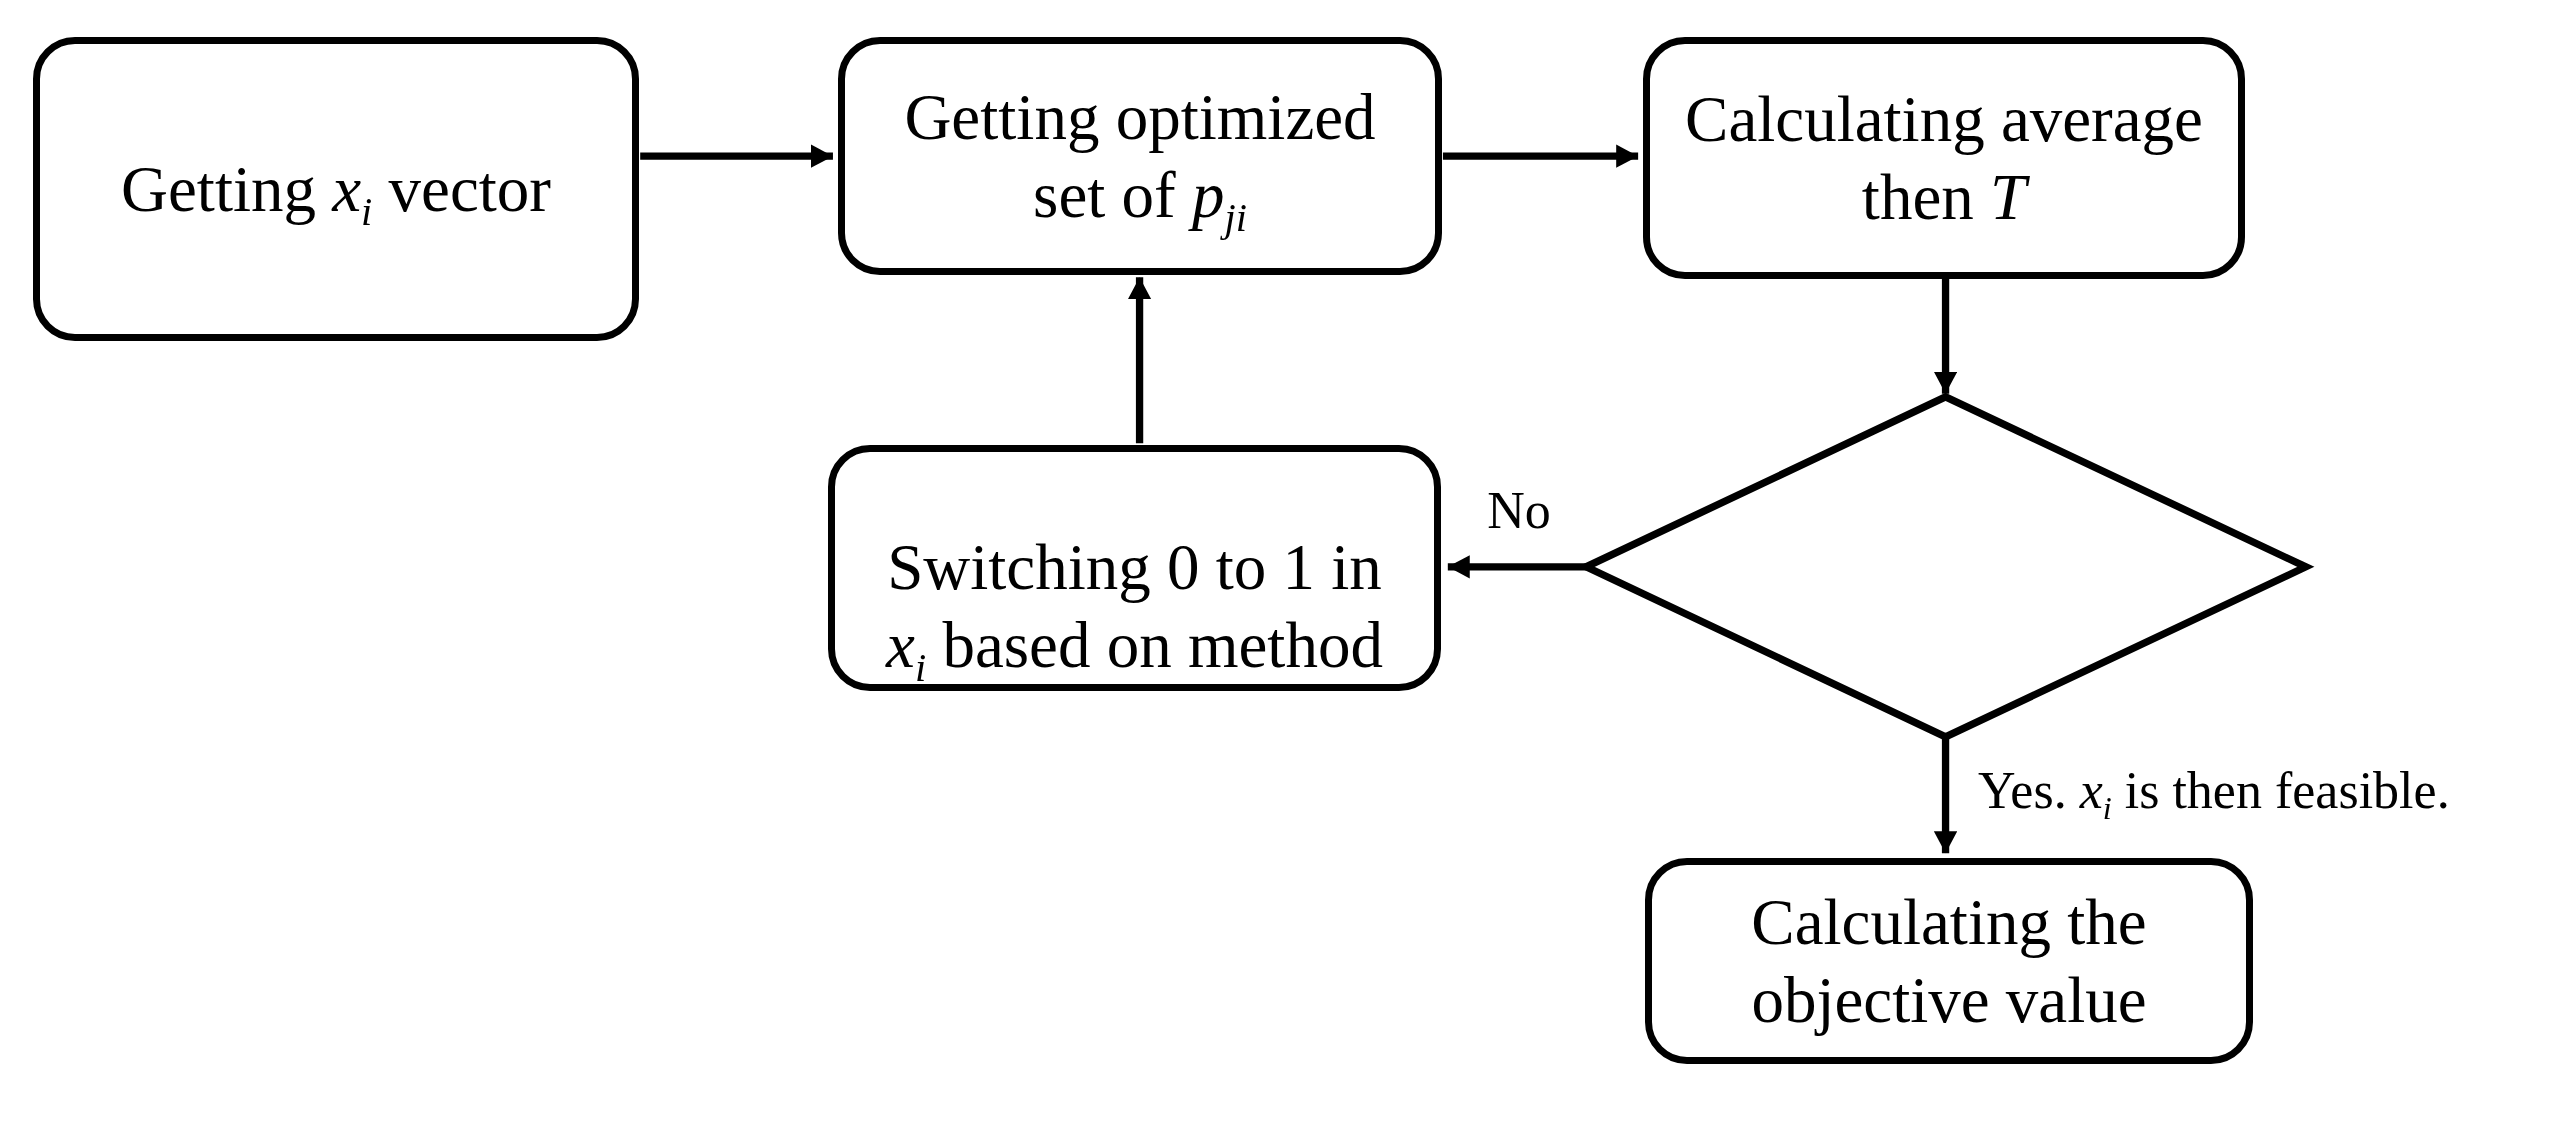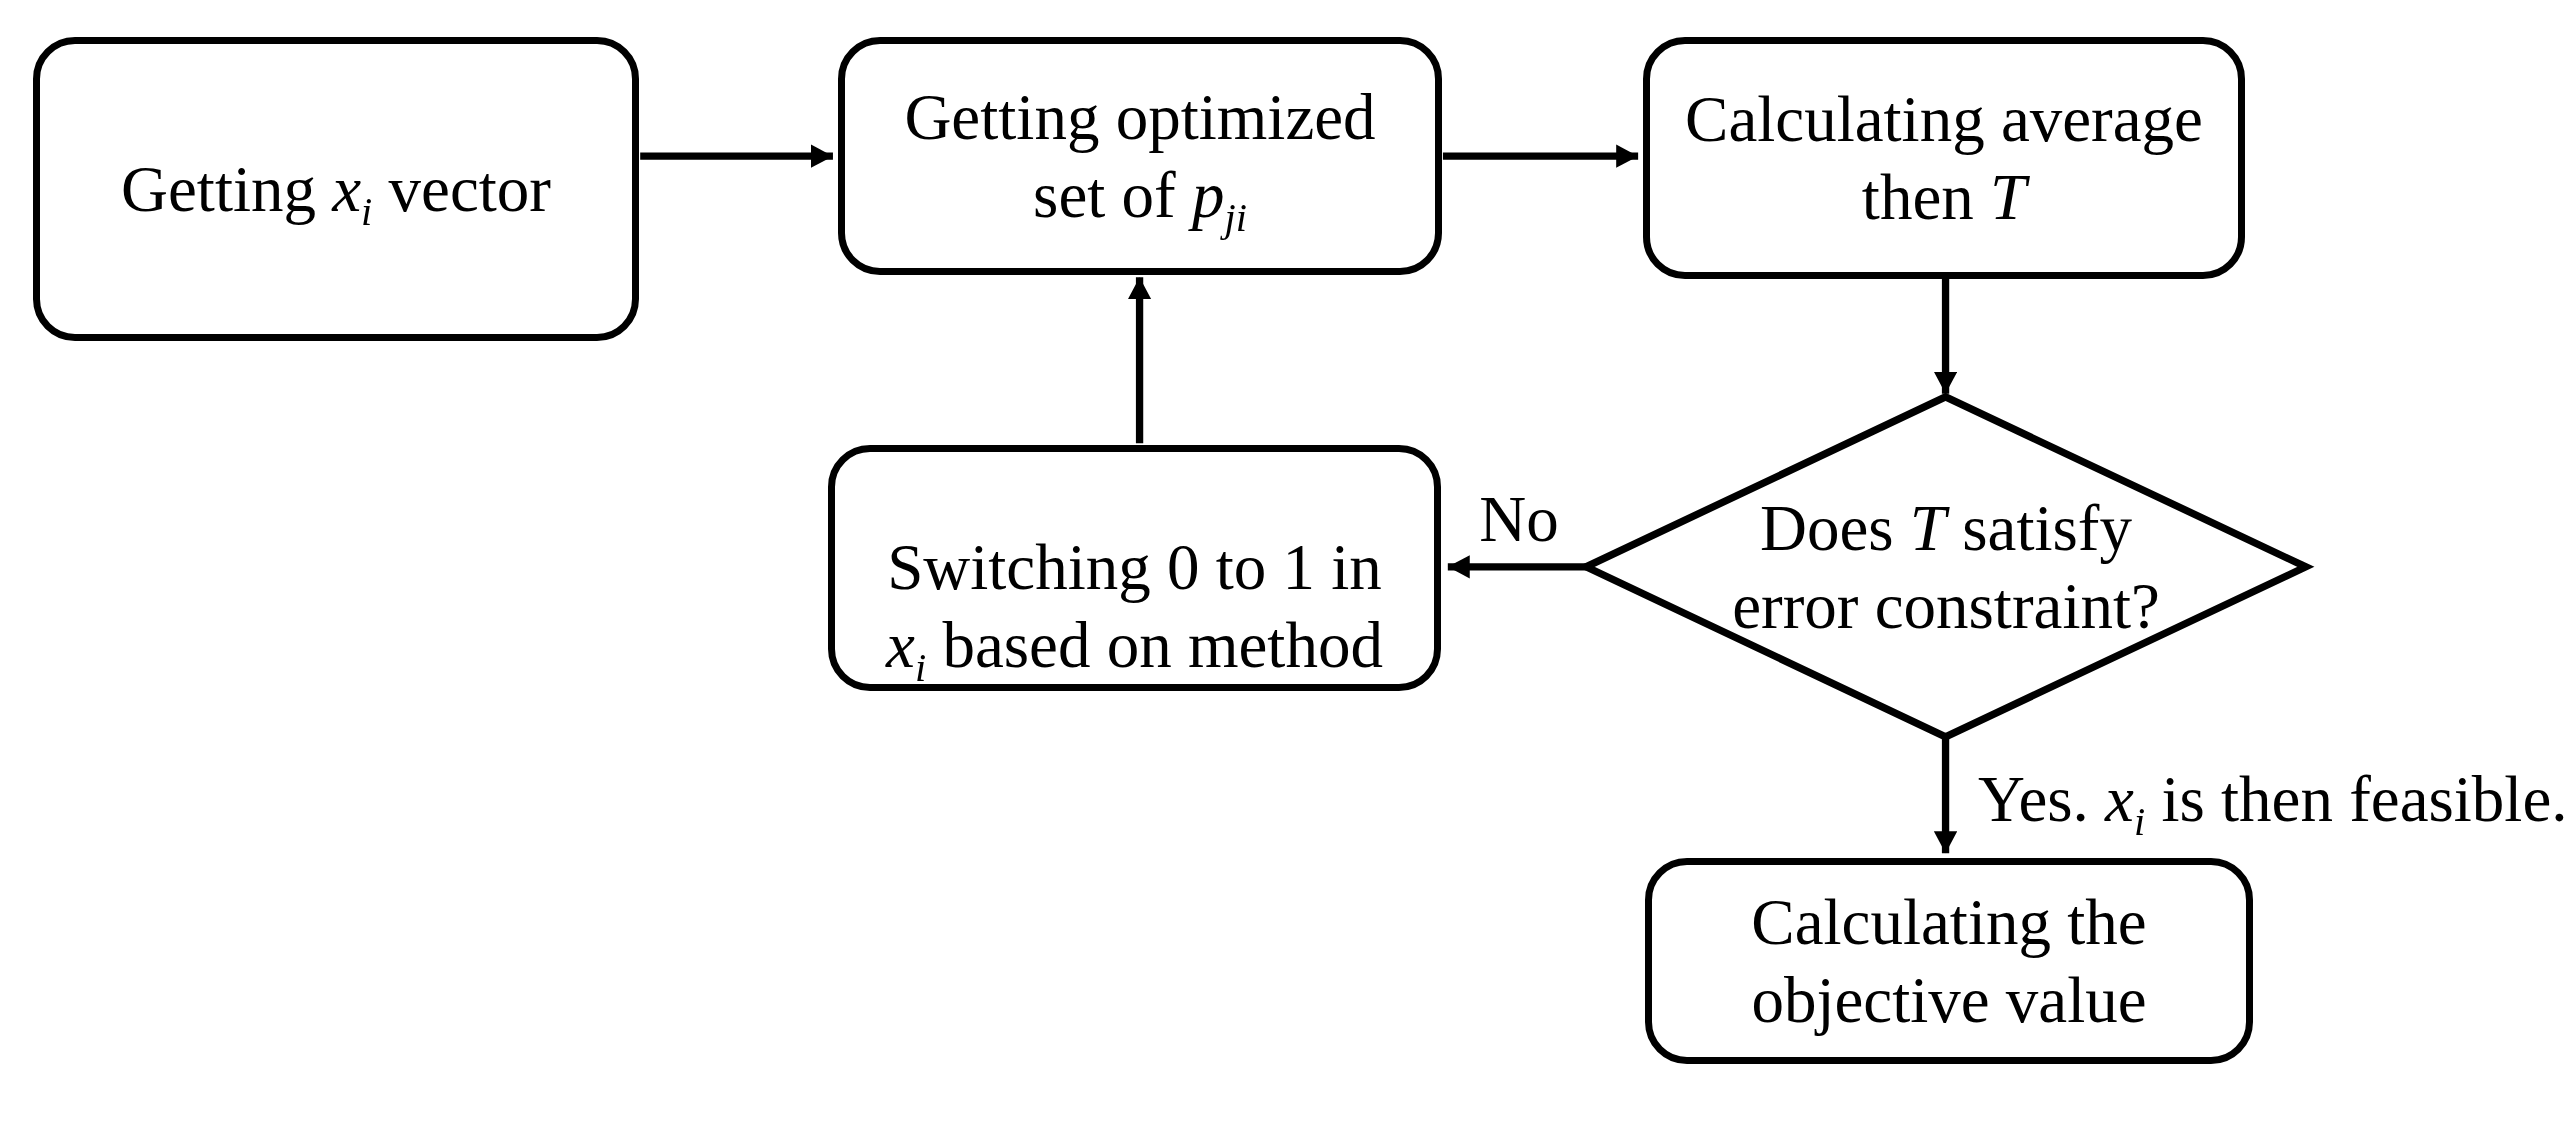--- a/index.html
+++ b/index.html
@@ -51,21 +51,21 @@
     top: 486px;
     width: 586px;
     height: 161px;
     display: flex;
     flex-direction: column;
     align-items: center;
     justify-content: center;
   }
   .edge-label {
     position: absolute;
-    font-size: 65px;
+    font-size: 52px;
     line-height: 1.2;
     color: #000000;
     white-space: nowrap;
   }
   #edge-label-no {
     left: 1458px;
     top: 480px;
     width: 122px;
     text-align: center;
   }
@@ -141,28 +141,20 @@
     </div>
   </div>
 
   <div class="box" style="left:1645px; top:858px; width:608px; height:206px;">
     <div class="node-label">
       <div>Calculating the</div>
       <div>objective value</div>
     </div>
   </div>
 
-  <div class="diamond-label">
-    <div class="node-label">
-      <div>
-        <span>Does </span><span class="var">T</span><span> satisfy</span>
-      </div>
-      <div>error constraint?</div>
-    </div>
-  </div>
 
   <div id="edge-label-no" class="edge-label">No</div>
 
   <div id="edge-label-yes" class="edge-label">
     <span>Yes. </span><span class="var">x</span><sub class="var">i</sub><span> is then feasible.</span>
   </div>
 
 </div>
 
 

